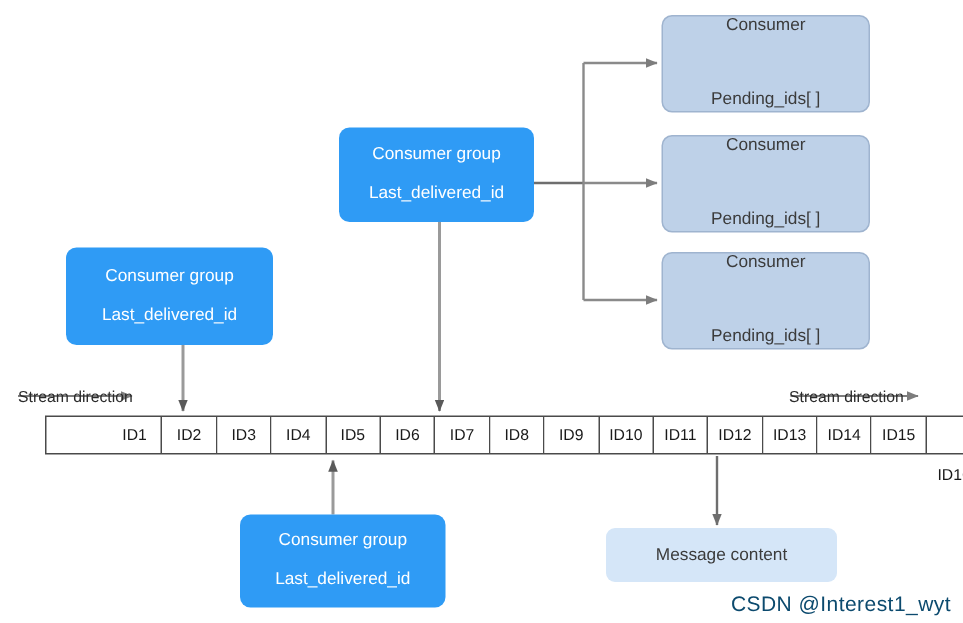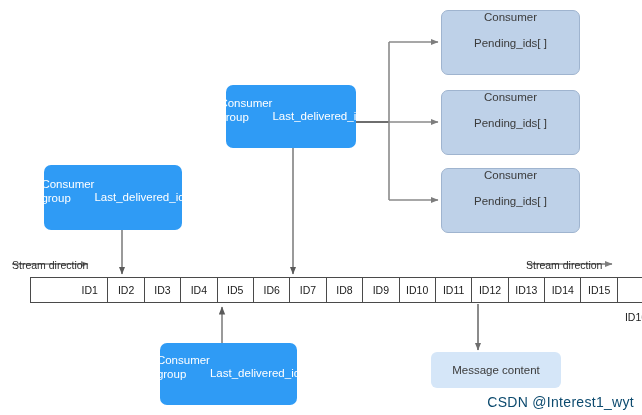--- a/index.html
+++ b/index.html
@@ -24,39 +24,39 @@
     pointer-events: none;
   }
 
   
   .cg-box {
     position: absolute;
     background: #2f9bf5;
     border-radius: 7px;
     color: #ffffff;
     display: flex;
-    flex-direction: row;
+    flex-direction: column;
     align-items: center;
     justify-content: center;
     font-size: 11.5px;
     line-height: 1.2;
   }
   .cg-box .l1 { margin-bottom: 12px; }
 
   
   .consumer-box {
     position: absolute;
     background: #bed1e8;
     border: 1px solid #9fb4cf;
     border-radius: 7px;
     color: #3b3b3b;
     display: flex;
     flex-direction: column;
     align-items: center;
-    justify-content: flex-start;
+    justify-content: space-between;
     font-size: 11.5px;
     line-height: 1.2;
   }
   .consumer-box .l1 { margin-bottom: 12px; }
 
   
   .msg-box {
     position: absolute;
     background: #d5e6f8;
     border-radius: 6px;
@@ -192,21 +192,21 @@
   <div class="consumer-box" style="left:441px; top:90px; width:137px; height:63px;">
     <span class="l1">Consumer</span>
     <span class="l2">Pending_ids[ ]</span>
   </div>
 
   <div class="consumer-box" style="left:441px; top:168px; width:137px; height:63px;">
     <span class="l1">Consumer</span>
     <span class="l2">Pending_ids[ ]</span>
   </div>
 
-  <div class="msg-box" style="left:431px; top:352px; width:130px; height:36px;">
+  <div class="msg-box" style="left:404px; top:352px; width:154px; height:36px;">
     <span>Message content</span>
   </div>
 
   <div class="stream-label" style="left:12px; top:246px;">
     <span>Stream direction</span>
   </div>
   <div class="stream-label" style="left:526px; top:246px;">
     <span>Stream direction</span>
   </div>
 

